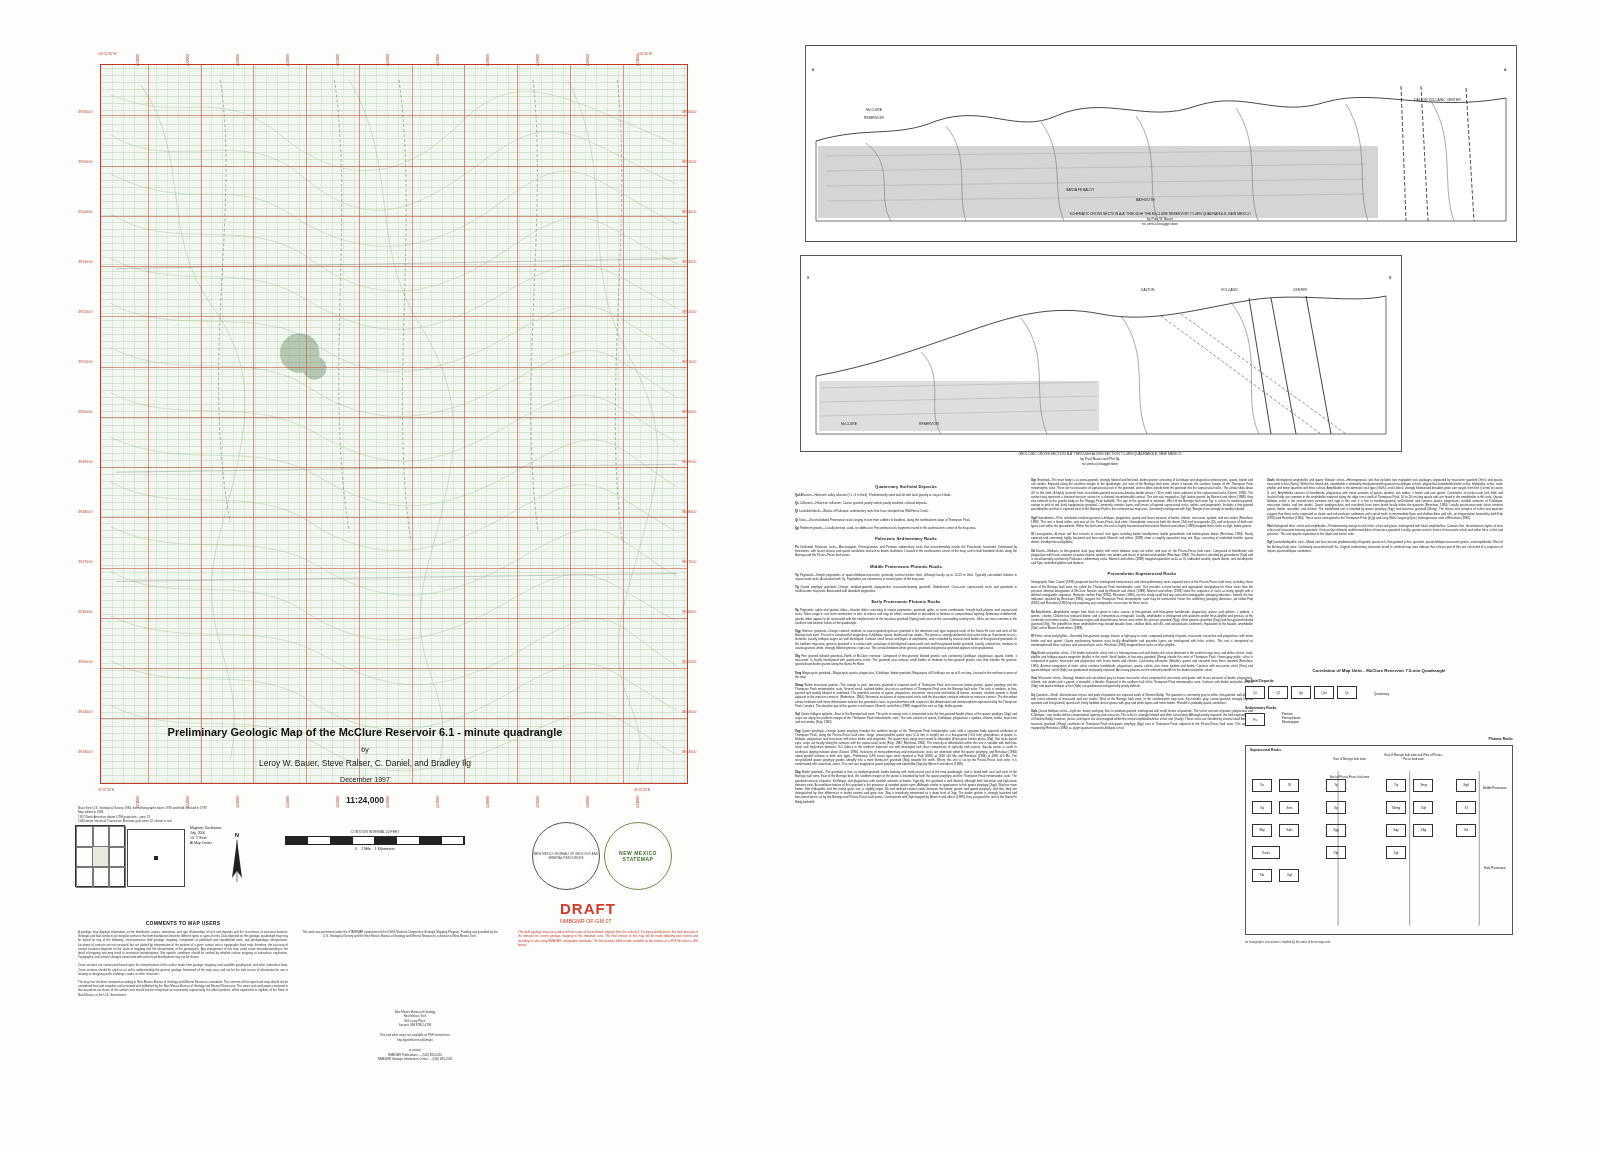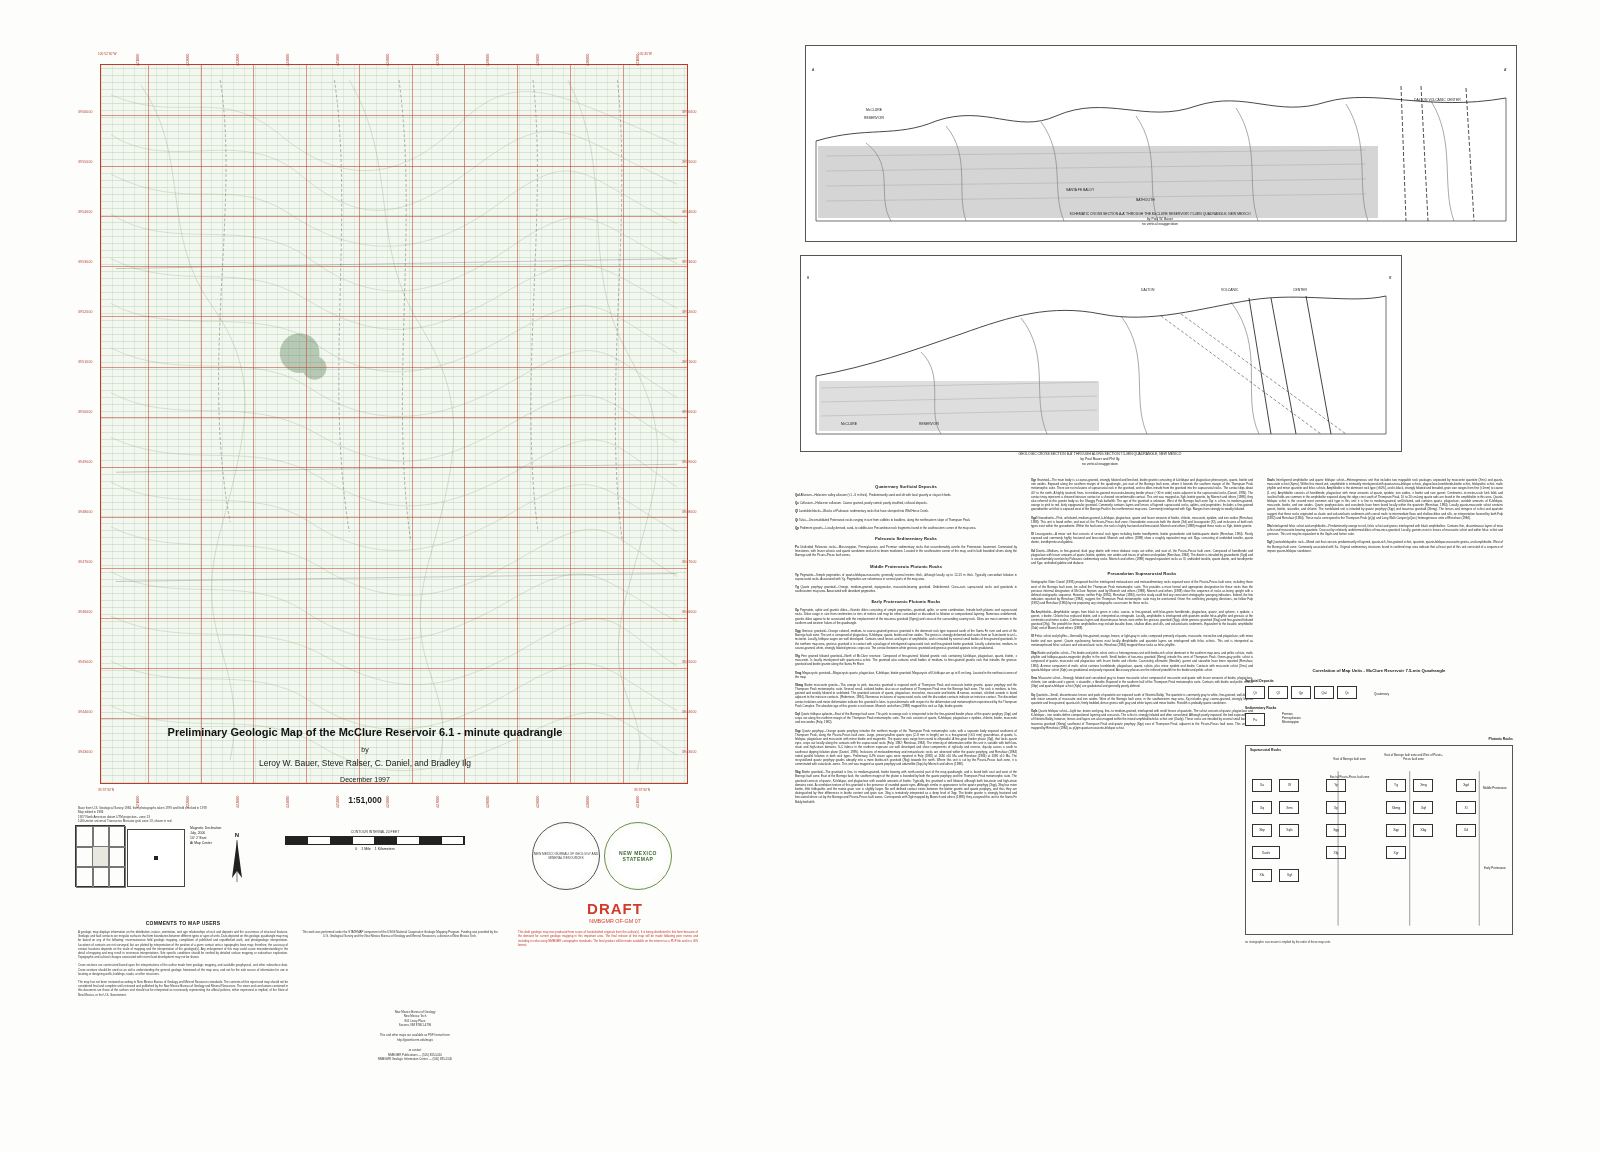--- a/index.html
+++ b/index.html
@@ -53,21 +53,21 @@
   .northarrow .n{font-size:6px;font-weight:700;}
   .declination{position:absolute;left:190px;top:826px;font-size:3.4px;line-height:1.5;color:#222;}
 
   .seal{position:absolute;top:822px;width:66px;height:66px;border-radius:50%;border:1px solid #555;
     display:flex;align-items:center;justify-content:center;text-align:center;font-size:3.2px;color:#444;
     background:radial-gradient(circle,#fff 55%,#f0f0ea 100%);}
   .seal.s1{left:532px;}
   .seal.s2{left:604px;border-color:#6a8f4a;color:#3c6b2f;}
   .seal.s2 b{font-size:5px;letter-spacing:.5px;}
 
-  .draft-stamp{position:absolute;left:560px;top:900px;width:110px;text-align:center;}
+  .draft-stamp{position:absolute;left:560px;top:900px;width:110px;}
   .draft-stamp .d1{font-size:15px;font-weight:700;color:#d23b2a;letter-spacing:1px;}
   .draft-stamp .d2{font-size:5.4px;color:#d23b2a;margin-top:1px;}
 
   .map-credit{position:absolute;left:78px;top:806px;width:200px;font-size:3px;line-height:1.45;color:#333;}
 
   .comments{position:absolute;left:78px;top:920px;width:210px;}
   .comments h4{margin:0 0 4px;text-align:center;font-size:5px;font-weight:700;letter-spacing:.3px;}
   .comments p{margin:0 0 4px;font-size:2.9px;line-height:1.45;text-align:justify;color:#333;}
 
   .center-notes{position:absolute;left:300px;top:930px;width:200px;font-size:2.9px;line-height:1.5;
@@ -249,21 +249,21 @@
   <div class="map-credit" style="white-space:pre-line">Base from U.S. Geological Survey 1984, from photographs taken 1979 and field checked in 1978
 Map edited in 1984
 1927 North American datum UTM projection - zone 13
 1000-meter universal Transverse Mercator grid, zone 13, shown in red</div>
 
   <div class="map-title">
     <div class="t1">Preliminary Geologic Map of the McClure Reservoir 6.1 - minute quadrangle</div>
     <div class="t3">by</div>
     <div class="t2">Leroy W. Bauer, Steve Ralser, C. Daniel, and Bradley Ilg</div>
     <div class="t3">December 1997</div>
-    <div class="t4">1:51,000</div>
+    <div class="t4">11:24,000</div>
   </div>
 
   <div class="nm-index">
     <div class="boxgrid">
       <div style="left:0;top:0;width:16px;height:20px"></div>
       <div style="left:16px;top:0;width:16px;height:20px"></div>
       <div style="left:32px;top:0;width:16px;height:20px"></div>
       <div style="left:0;top:20px;width:16px;height:20px"></div>
       <div style="left:16px;top:20px;width:16px;height:20px;background:#e8e8e0"></div>
       <div style="left:32px;top:20px;width:16px;height:20px"></div>

